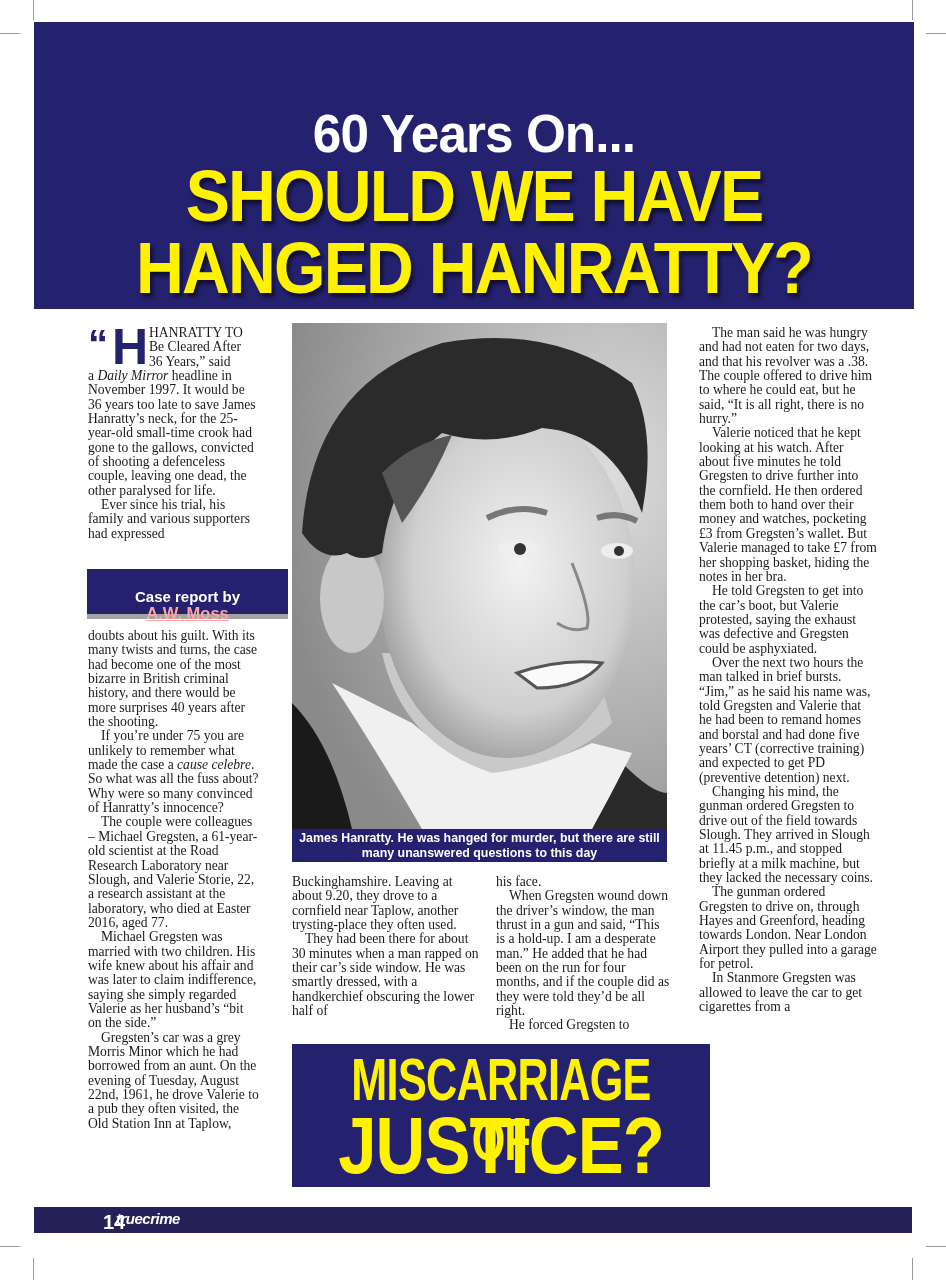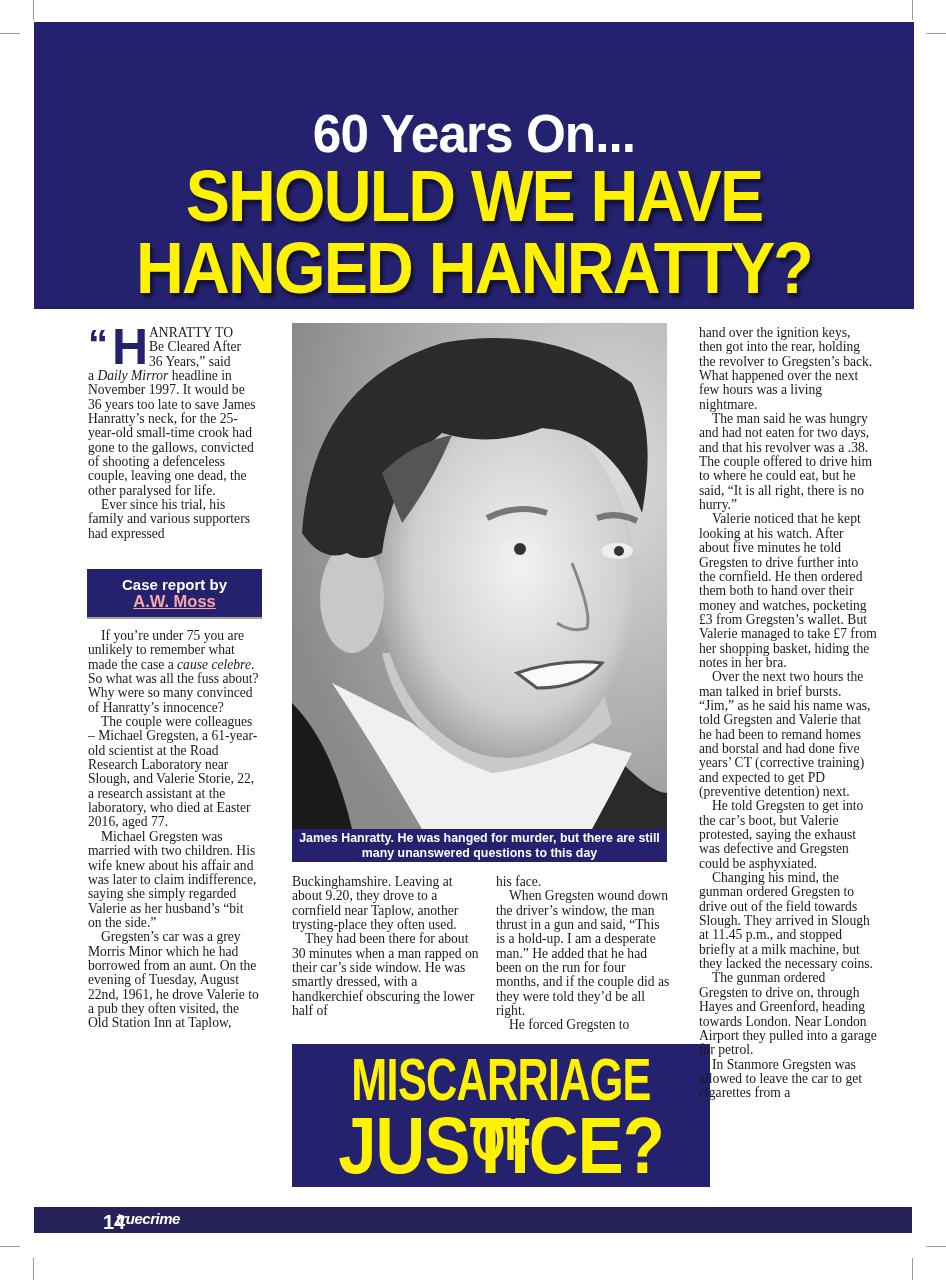--- a/index.html
+++ b/index.html
@@ -12,21 +12,21 @@
   .col p{margin:0;text-indent:13px;}
   .col p.noindent{text-indent:0;}
   .col1{left:88px;width:172px;}
   .col2{left:292px;width:192px;}
   .col3{left:496px;width:175px;}
   .col4{left:699px;width:178px;}
   .dropcap-wrap{position:relative;}
   .dropq{position:absolute;left:0;top:-2px;font-family:"Liberation Sans",sans-serif;font-weight:bold;font-size:40px;line-height:40px;color:#24216e;}
   .droph{position:absolute;left:24px;top:-1px;font-family:"Liberation Sans",sans-serif;font-weight:bold;font-size:50px;line-height:44px;color:#24216e;}
   .indentline{padding-left:61px;}
-  .byline{position:absolute;left:87px;top:569px;width:175px;height:50px;background:#24216e;text-align:center;font-family:"Liberation Sans",sans-serif;font-weight:bold;line-height:17px;padding-top:7px;box-sizing:border-box;border-bottom:2px solid #a3a3a3;}
+  .byline{position:absolute;left:87px;top:569px;width:201px;height:50px;background:#24216e;text-align:center;font-family:"Liberation Sans",sans-serif;font-weight:bold;line-height:17px;padding-top:19px;box-sizing:border-box;border-bottom:5px solid #a3a3a3;}
   .byline .l1{color:#fff;font-size:15px;display:block;}
   .byline .l2{color:#fca5a5;font-size:16.5px;display:block;text-decoration:underline;}
   .photo{position:absolute;left:292px;top:323px;width:375px;height:506px;overflow:hidden;background:#b8b8b8;}
   .caption{position:absolute;left:292px;top:829px;width:375px;height:33px;background:#24216e;color:#fff;font-family:"Liberation Sans",sans-serif;font-weight:bold;font-size:12.4px;line-height:14.5px;text-align:center;padding-top:2px;box-sizing:border-box;}
   .pullbox{position:absolute;left:292px;top:1044px;width:418px;height:143px;background:#24216e;text-align:center;overflow:hidden;}
   .pull1{position:absolute;left:0;right:0;top:6px;font-family:"Liberation Sans",sans-serif;font-weight:bold;font-size:60px;line-height:60px;color:#fff200;transform:scaleX(0.72);letter-spacing:-1px;}
   .pull2{position:absolute;left:0;right:0;top:62px;font-family:"Liberation Sans",sans-serif;font-weight:bold;font-size:80px;line-height:80px;color:#fff200;transform:scaleX(0.86);letter-spacing:-1px;}
   .footer{position:absolute;left:34px;top:1207px;width:878px;height:26px;background:#27215a;}
   .pagenum{position:absolute;left:69px;top:4px;color:#fff;font-family:"Liberation Sans",sans-serif;font-weight:bold;font-size:20px;}
   .brand{position:absolute;left:82px;top:3px;color:#fff;font-family:"Liberation Sans",sans-serif;font-weight:bold;font-size:15px;letter-spacing:-0.5px;font-style:italic;}
@@ -48,34 +48,35 @@
   <div class="headline">
     <div>SHOULD WE HAVE</div>
     <div>HANGED HANRATTY?</div>
   </div>
 </div>
 
 <div class="col col1" style="top:326px;">
   <div class="dropcap-wrap">
     <span class="dropq">“</span>
     <span class="droph">H</span>
-    <div class="indentline">ANRATTY TO</div>
+    <div class="indentline">HANRATTY TO</div>
     <div class="indentline">Be Cleared After</div>
     <div class="indentline">36 Years,” said</div>
   </div>
   <p class="noindent"><span>a </span><i>Daily Mirror</i><span> headline in November 1997. It would be 36 years too late to save James Hanratty’s neck, for the 25-year-old small-time crook had gone to the gallows, convicted of shooting a defenceless couple, leaving one dead, the other paralysed for life.</span></p>
   <p>Ever since his trial, his family and various supporters had expressed</p>
 </div>
 
 <div class="byline">
   <span class="l1">Case report by</span>
   <span class="l2">A.W. Moss</span>
 </div>
 
 <div class="col col1" style="top:629px;">
+  <p class="noindent">doubts about his guilt. With its many twists and turns, the case had become one of the most bizarre in British criminal history, and there would be more surprises 40 years after the shooting.</p>
   <p><span>If you’re under 75 you are unlikely to remember what made the case a </span><i>cause celebre</i><span>. So what was all the fuss about? Why were so many convinced of Hanratty’s innocence?</span></p>
   <p>The couple were colleagues – Michael Gregsten, a 61-year-old scientist at the Road Research Laboratory near Slough, and Valerie Storie, 22, a research assistant at the laboratory, who died at Easter 2016, aged 77.</p>
   <p>Michael Gregsten was married with two children. His wife knew about his affair and was later to claim indifference, saying she simply regarded Valerie as her husband’s “bit on the side.”</p>
   <p>Gregsten’s car was a grey Morris Minor which he had borrowed from an aunt. On the evening of Tuesday, August 22nd, 1961, he drove Valerie to a pub they often visited, the Old Station Inn at Taplow,</p>
 </div>
 
 <div class="photo">
   <svg width="375" height="506" viewBox="0 0 375 506">
     <defs>
       <radialGradient id="bg" cx="0.85" cy="0.3" r="0.9">
@@ -129,25 +130,24 @@
   <p>When Gregsten wound down the driver’s window, the man thrust in a gun and said, “This is a hold-up. I am a desperate man.” He added that he had been on the run for four months, and if the couple did as they were told they’d be all right.</p>
   <p>He forced Gregsten to</p>
 </div>
 
 <div class="pullbox">
   <div class="pull1">MISCARRIAGE OF</div>
   <div class="pull2">JUSTICE?</div>
 </div>
 
 <div class="col col4" style="top:326px;">
-  <p class="noindent">hand over the ignition keys, then got into the rear, holding the revolver to Gregsten’s back. What happened over the next few hours was a living nightmare.</p>
   <p>The man said he was hungry and had not eaten for two days, and that his revolver was a .38. The couple offered to drive him to where he could eat, but he said, “It is all right, there is no hurry.”</p>
   <p>Valerie noticed that he kept looking at his watch. After about five minutes he told Gregsten to drive further into the cornfield. He then ordered them both to hand over their money and watches, pocketing £3 from Gregsten’s wallet. But Valerie managed to take £7 from her shopping basket, hiding the notes in her bra.</p>
+  <p>He told Gregsten to get into the car’s boot, but Valerie protested, saying the exhaust was defective and Gregsten could be asphyxiated.</p>
   <p>Over the next two hours the man talked in brief bursts. “Jim,” as he said his name was, told Gregsten and Valerie that he had been to remand homes and borstal and had done five years’ CT (corrective training) and expected to get PD (preventive detention) next.</p>
-  <p>He told Gregsten to get into the car’s boot, but Valerie protested, saying the exhaust was defective and Gregsten could be asphyxiated.</p>
   <p>Changing his mind, the gunman ordered Gregsten to drive out of the field towards Slough. They arrived in Slough at 11.45 p.m., and stopped briefly at a milk machine, but they lacked the necessary coins.</p>
   <p>The gunman ordered Gregsten to drive on, through Hayes and Greenford, heading towards London. Near London Airport they pulled into a garage for petrol.</p>
   <p>In Stanmore Gregsten was allowed to leave the car to get cigarettes from a</p>
 </div>
 
 <div class="footer">
   <span class="pagenum">14</span>
   <span class="brand">truecrime</span>
 </div>
 

